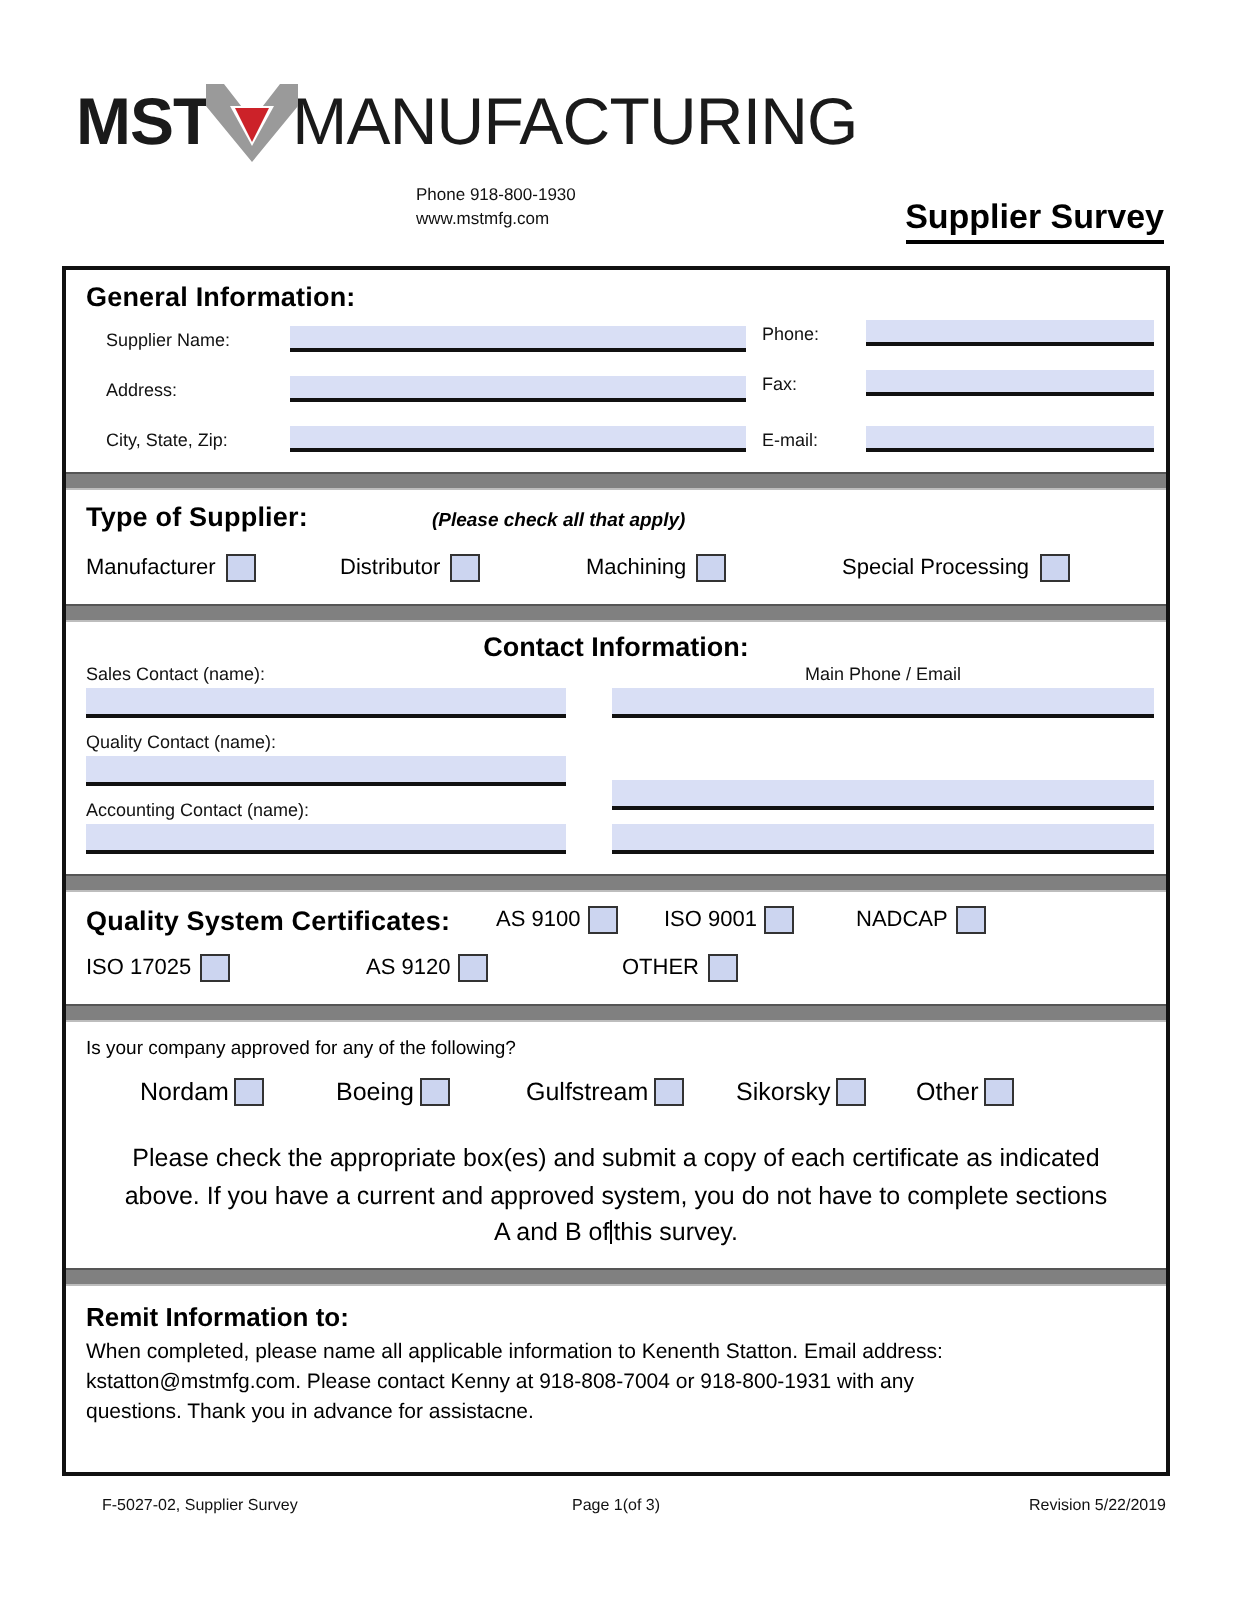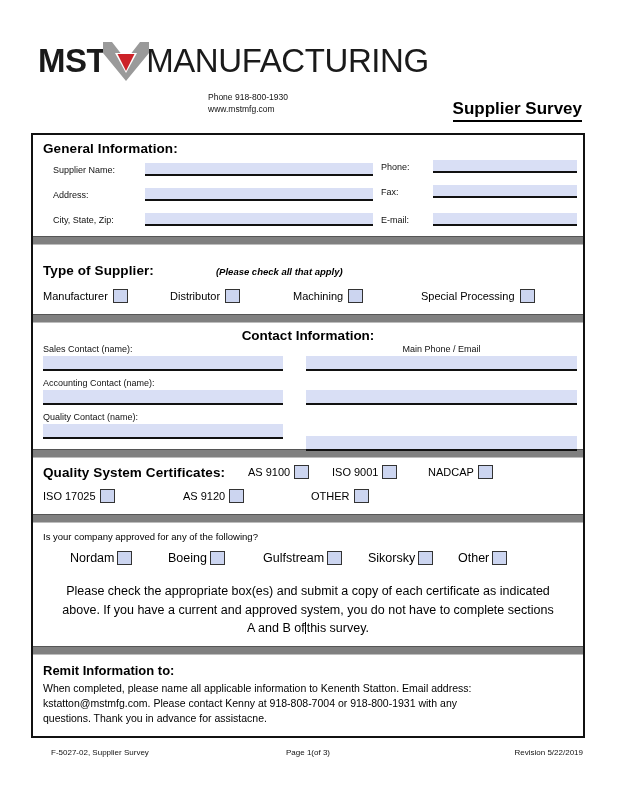--- a/index.html
+++ b/index.html
@@ -148,21 +148,21 @@
     position: absolute;
     left: 338px;
     width: 196px;
     display: flex;
     align-items: flex-end;
   }
   .gi-row-r .lbl { width: 52px; flex: none; padding-bottom: 1px; }
   .gi-row-r .fld { flex: 1; }
 
   
-  #type-of-supplier { padding-top: 18px; padding-bottom: 7px; text-align: right; }
+  #type-of-supplier { padding-top: 6px; padding-bottom: 7px; text-align: right; }
   .tos-head {
     display: flex;
     align-items: baseline;
   }
   .tos-note {
     font-size: 9.5px;
     font-weight: bold;
     font-style: italic;
     margin-left: 62px;
   }
@@ -371,35 +371,35 @@
           <div class="fld"></div>
         </div>
         <div class="ci-right">
           <div class="lbl" style="text-align:center;">Main Phone / Email</div>
           <div class="fld"></div>
         </div>
       </div>
 
       <div class="ci-row" style="height:34px;">
         <div class="ci-left">
-          <div class="lbl">Accounting Contact (name):</div>
-          <div class="fld"></div>
-        </div>
-        <div class="ci-right">
+          <div class="lbl">Quality Contact (name):</div>
+          <div class="fld"></div>
+        </div>
+        <div class="ci-right" style="top:12px;">
           <div class="lbl">&nbsp;</div>
           <div class="fld"></div>
         </div>
       </div>
 
       <div class="ci-row" style="height:34px;">
         <div class="ci-left">
-          <div class="lbl">Quality Contact (name):</div>
-          <div class="fld"></div>
-        </div>
-        <div class="ci-right" style="top:12px;">
+          <div class="lbl">Accounting Contact (name):</div>
+          <div class="fld"></div>
+        </div>
+        <div class="ci-right">
           <div class="lbl">&nbsp;</div>
           <div class="fld"></div>
         </div>
       </div>
 
     </div>
   </div>
 
   <div class="divider"></div>
 

